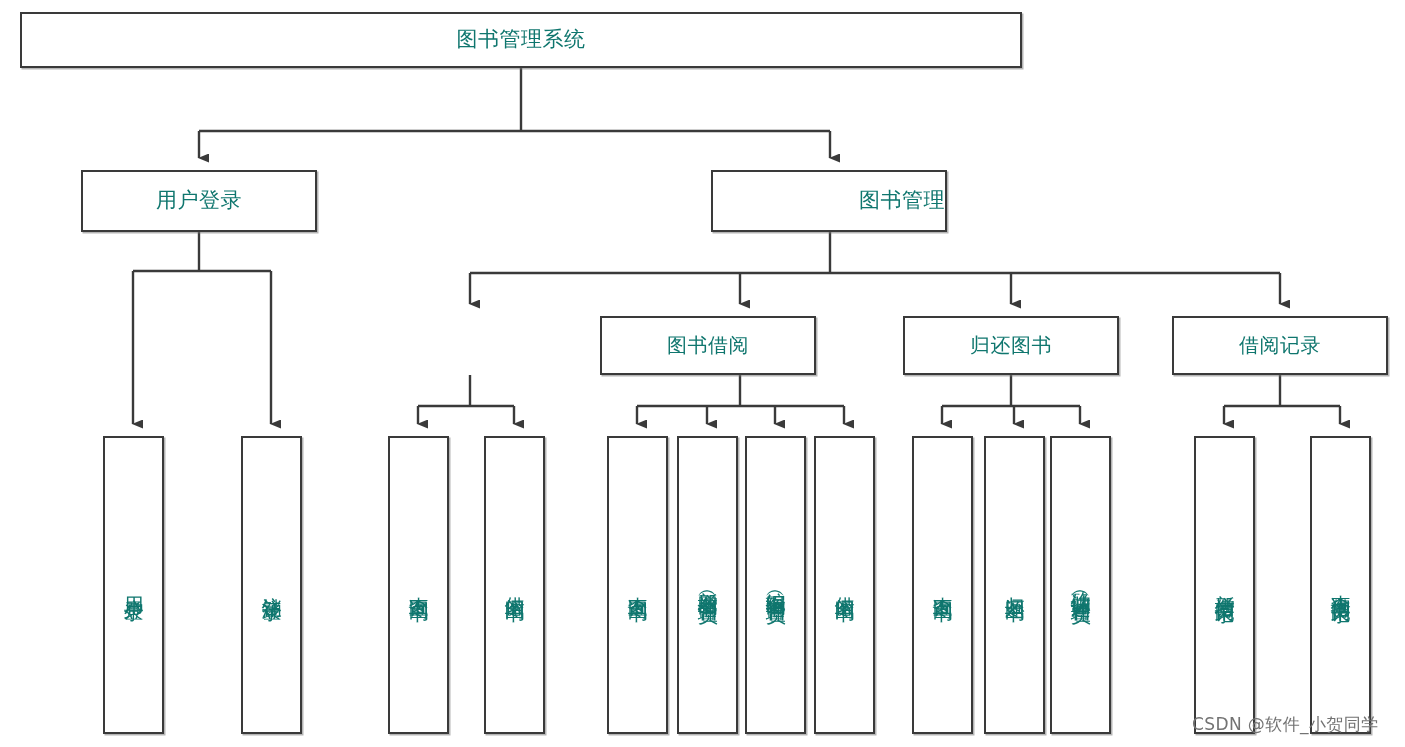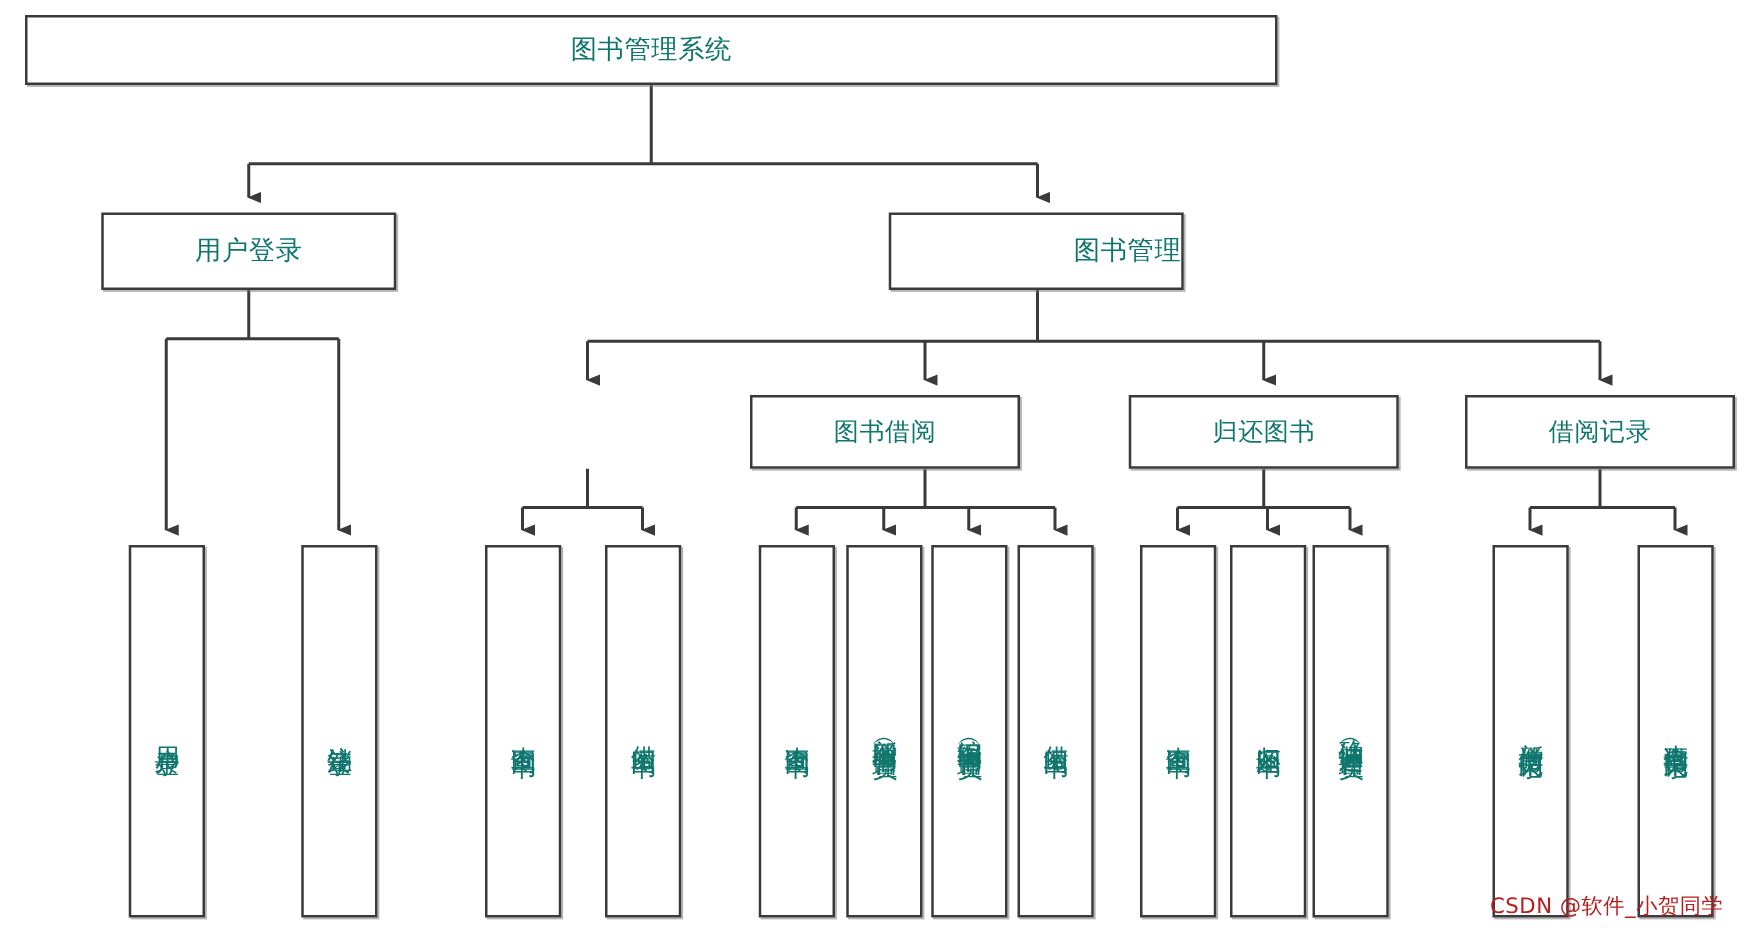--- a/index.html
+++ b/index.html
@@ -49,21 +49,21 @@
   .leaf .node-label {
     font-size: 20px;
     writing-mode: vertical-rl;
     text-orientation: upright;
     line-height: 1.18;
     letter-spacing: 2px;
     white-space: nowrap;
   }
   .watermark {
     position: absolute;
-    color: #b91c1c;
+    color: #737373;
     font-size: 17px;
     letter-spacing: 0.4px;
     white-space: nowrap;
     font-family: "DejaVu Sans", "Liberation Sans", sans-serif;
   }
 </style>
 </head>
 <body>
 
 <div id="diagram-root">

